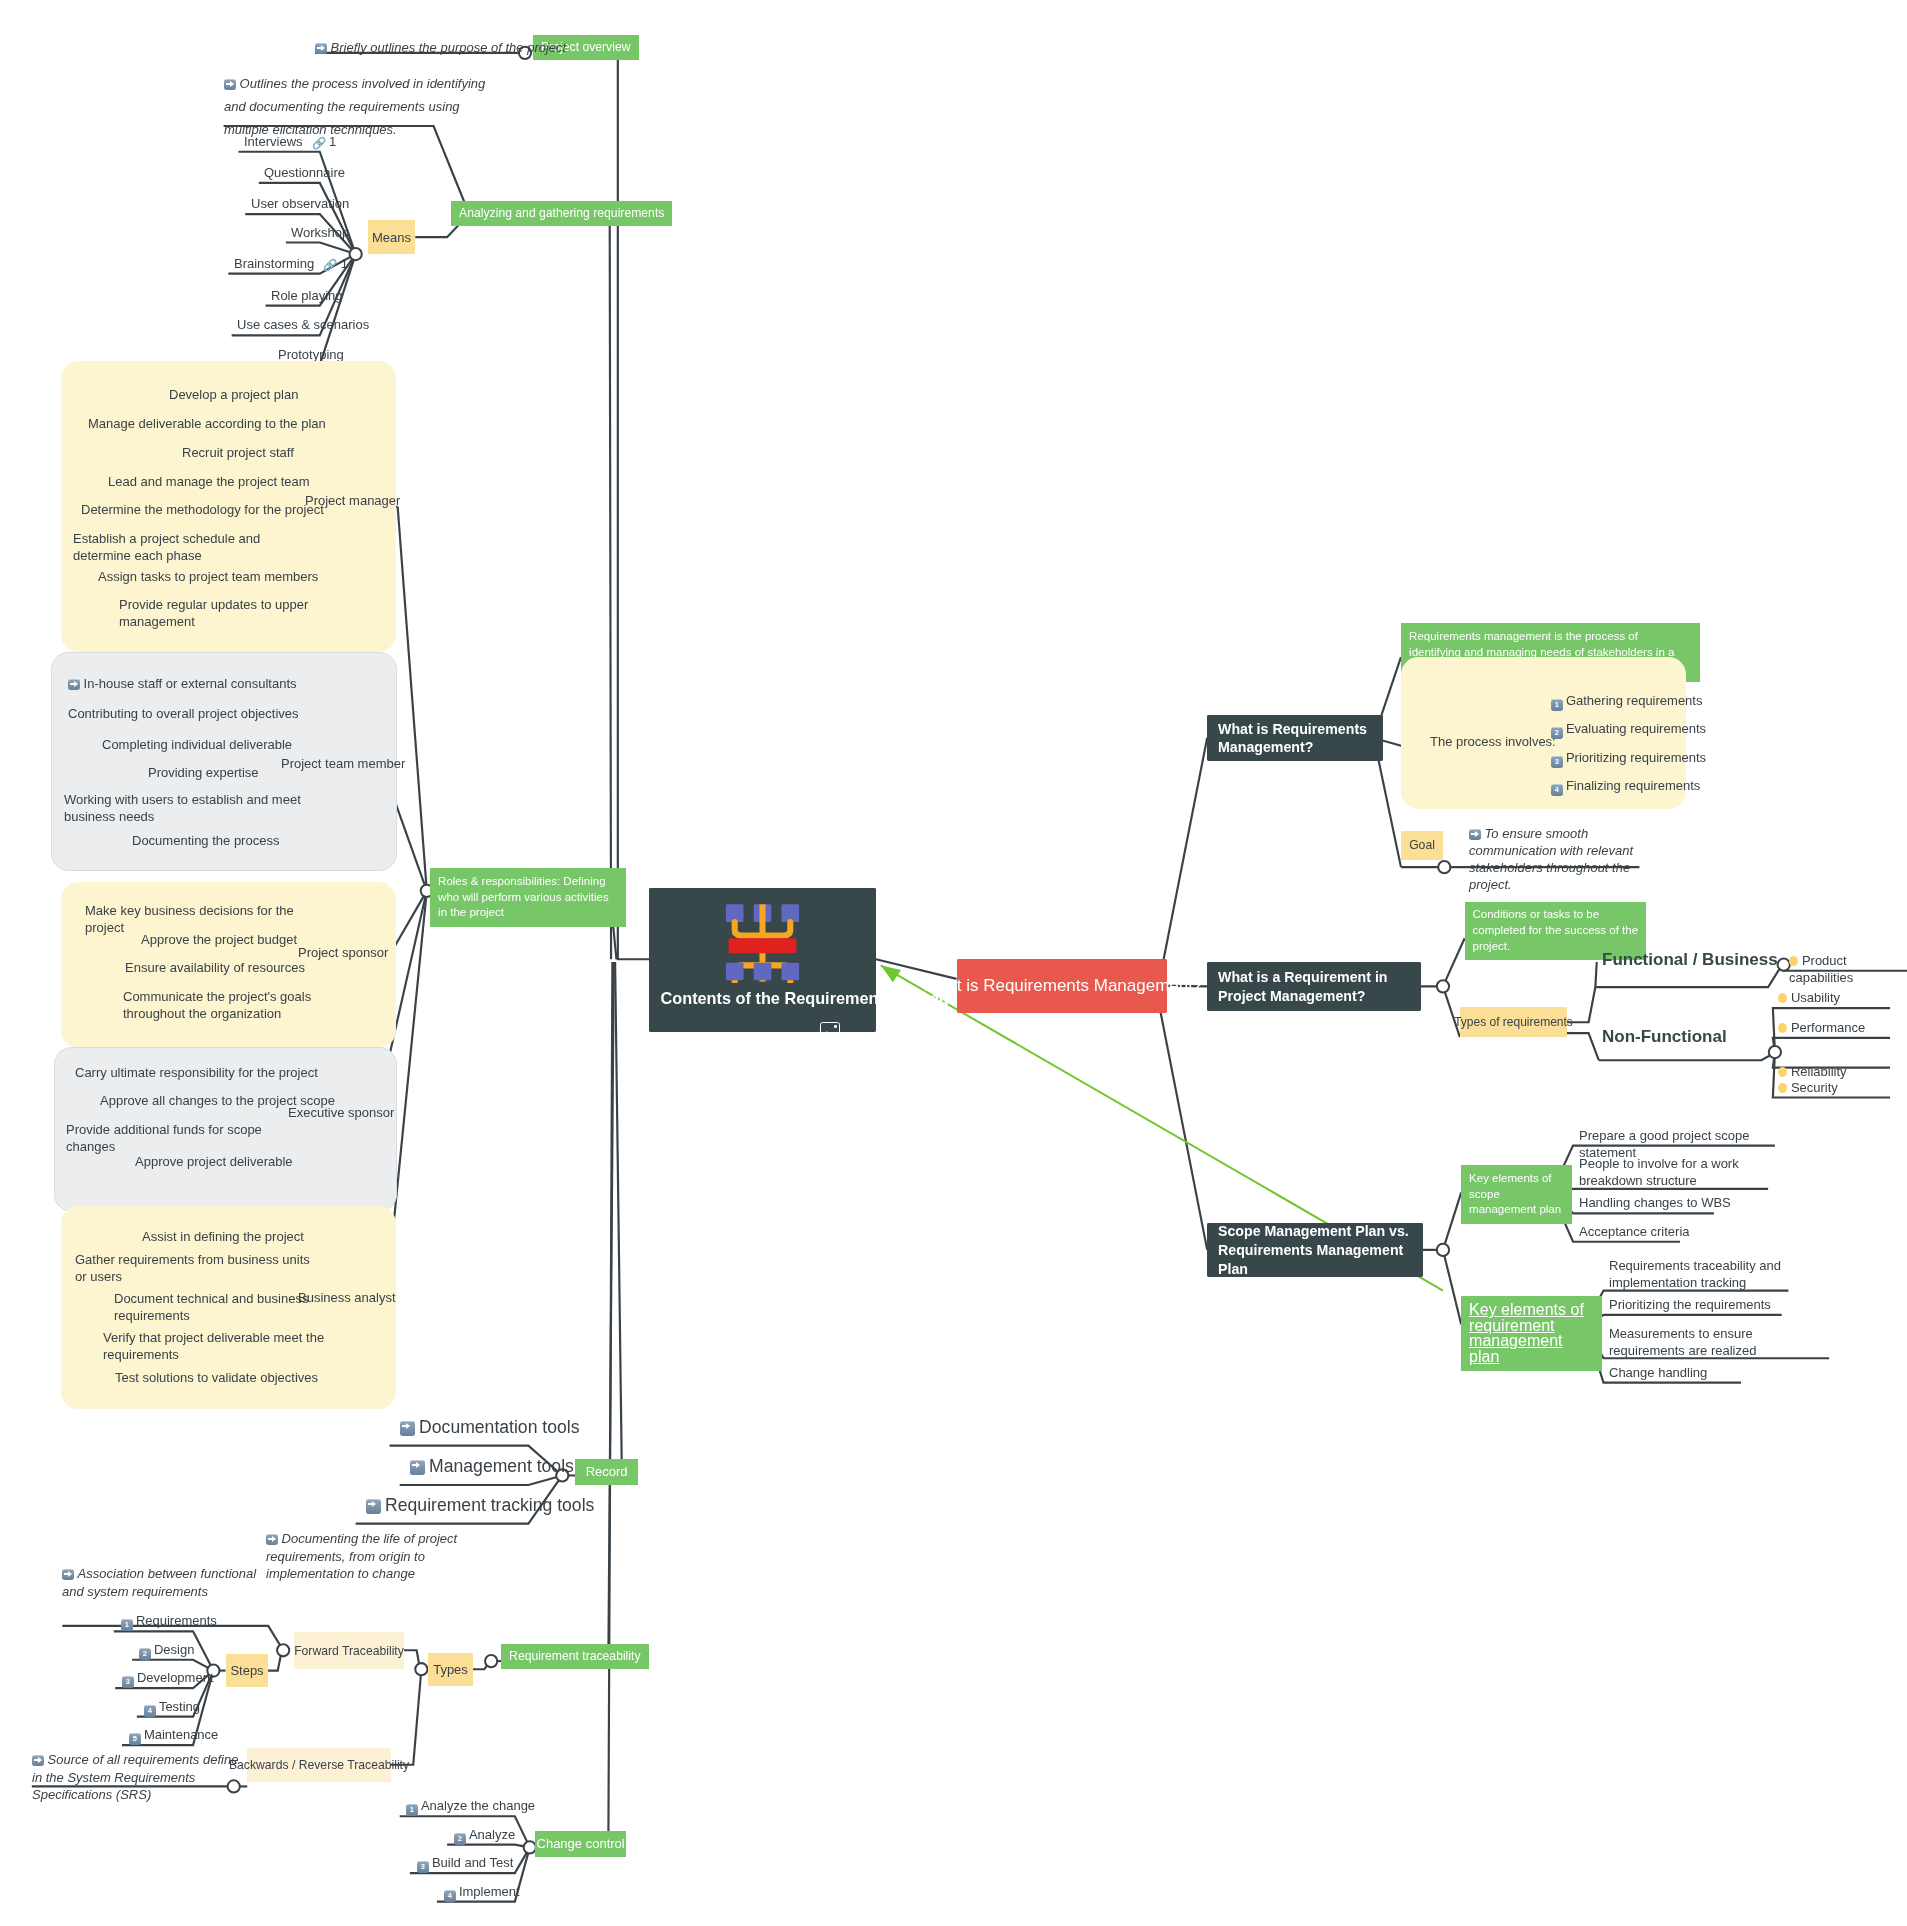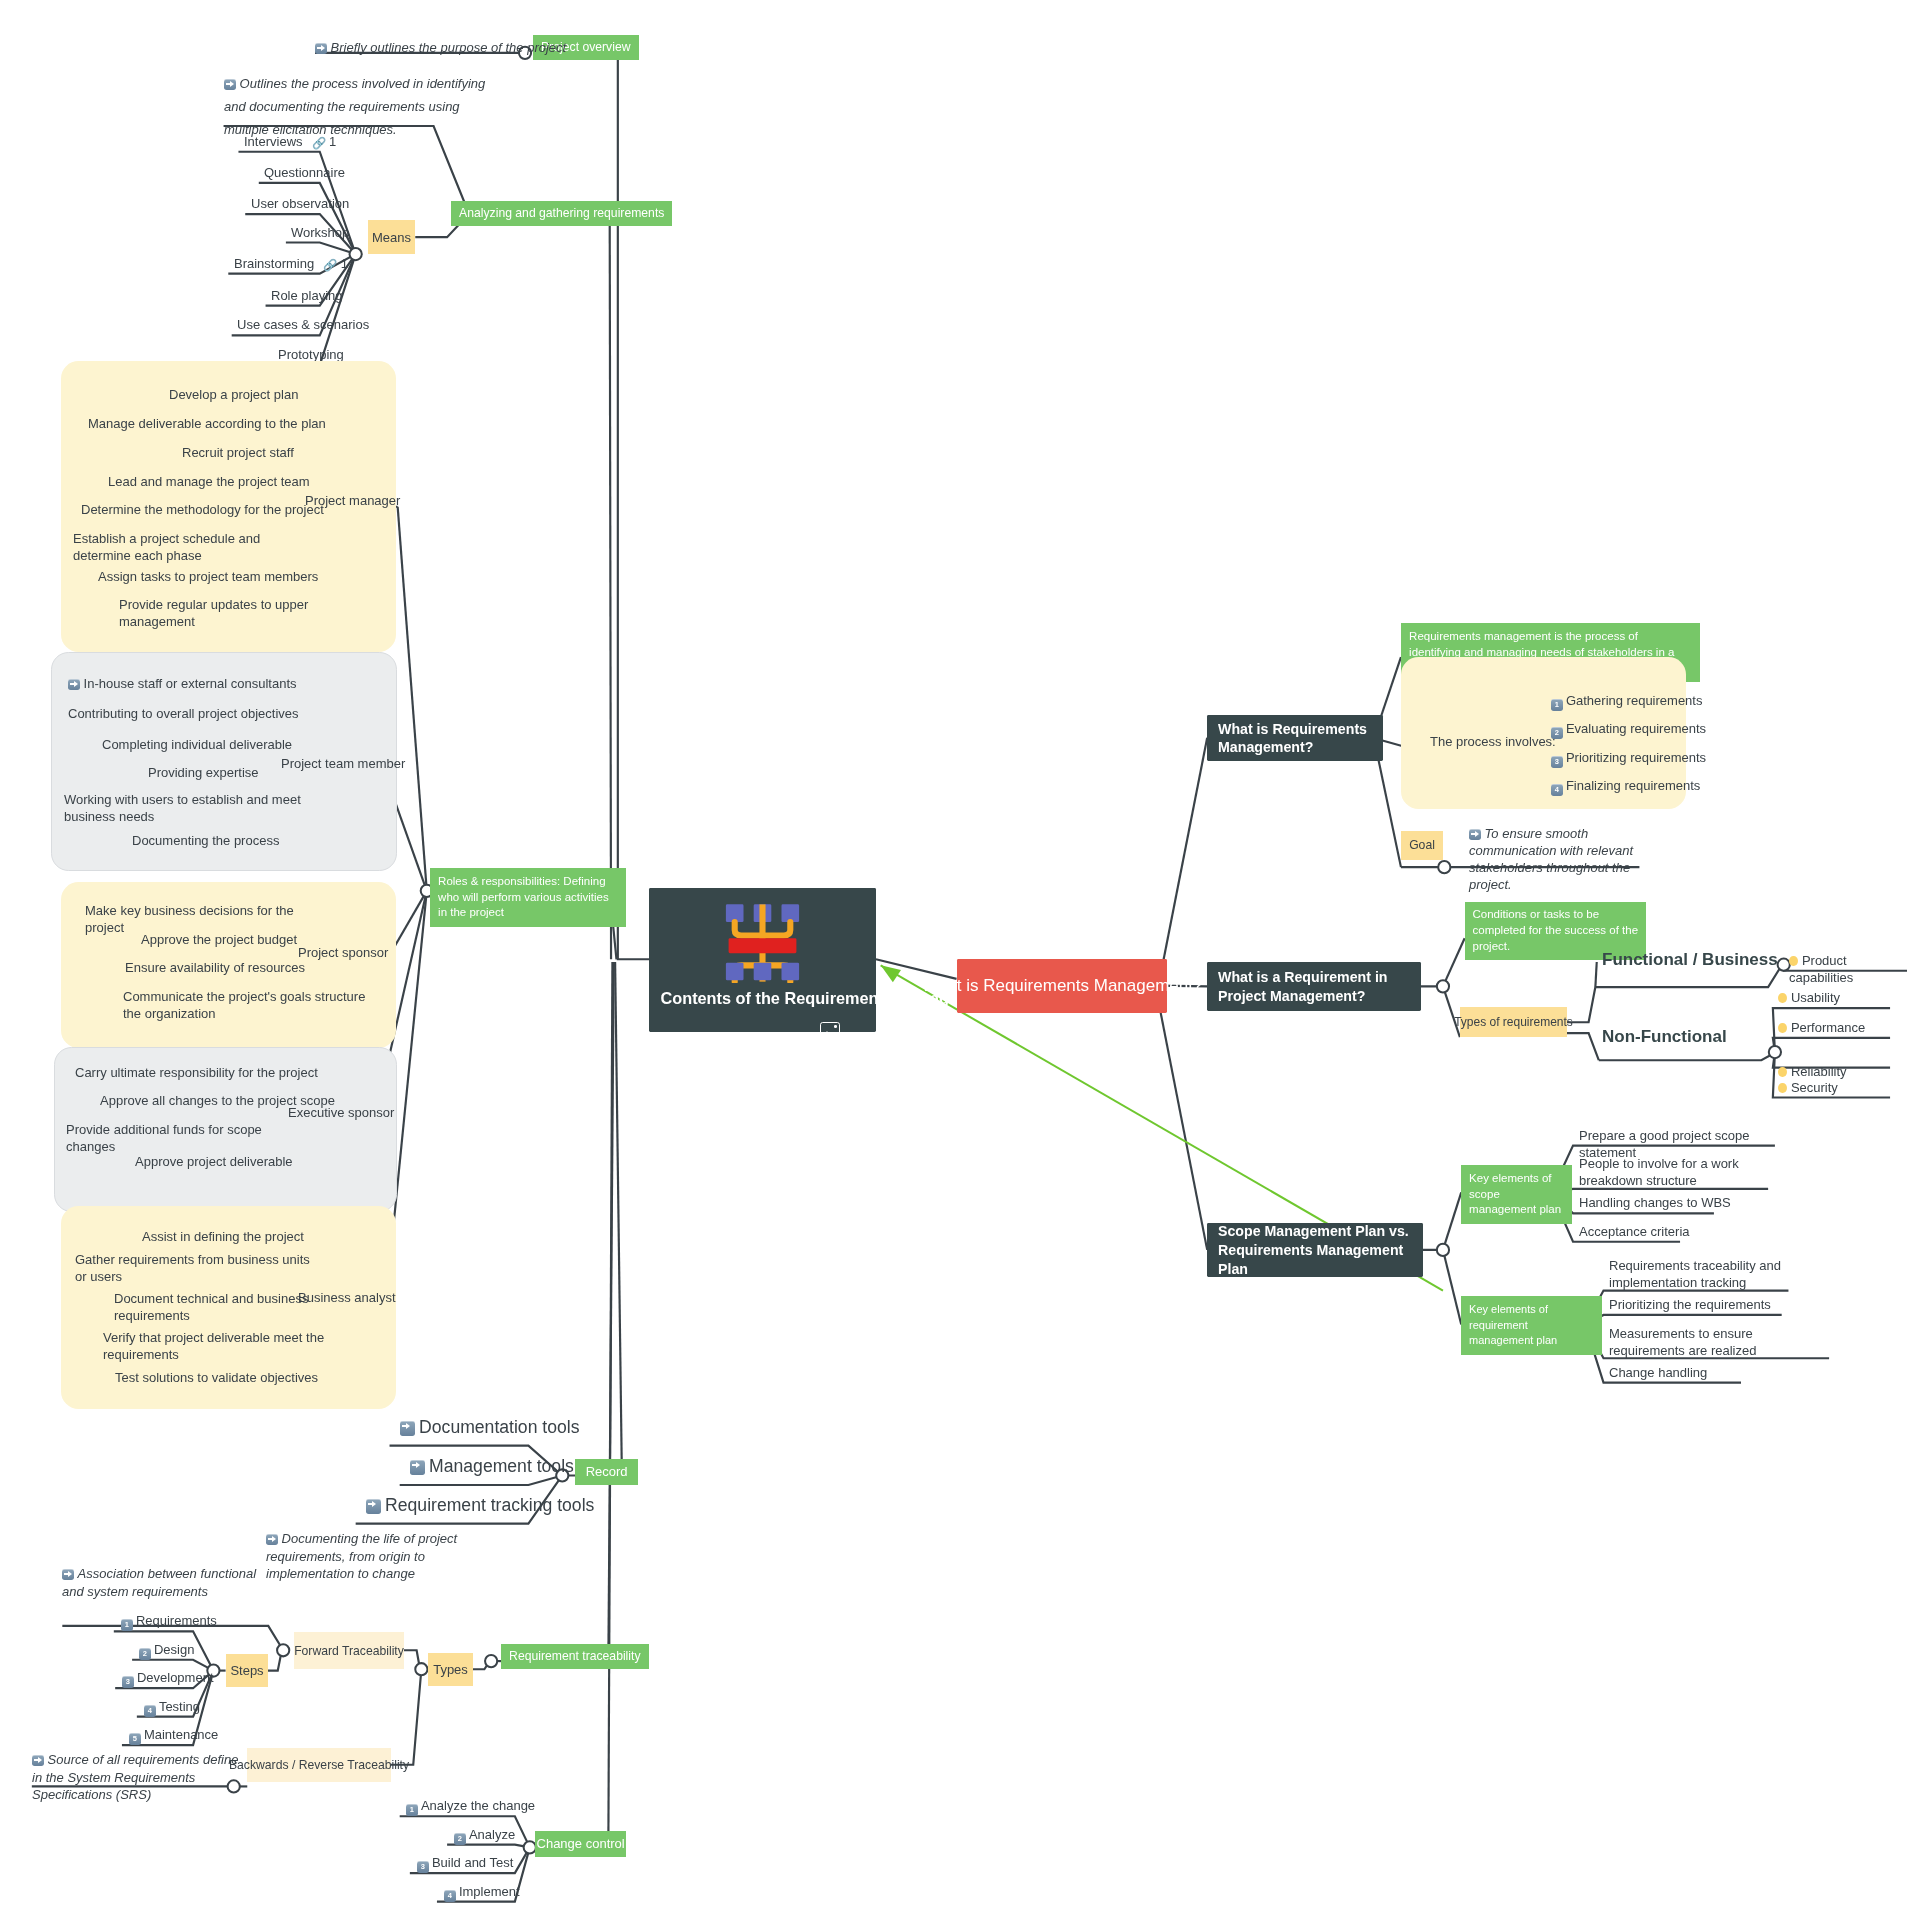--- a/index.html
+++ b/index.html
@@ -249,21 +249,21 @@
       <div class="lbl wrap" style="left: 68px; top: 675px; width: 244px;"><span class="noteico"></span><span>In-house staff or external consultants</span></div>
       <div class="lbl wrap" style="left: 68px; top: 705px; width: 244px;"><span>Contributing to overall project objectives</span></div>
       <div class="lbl wrap" style="left: 102px; top: 736px; width: 244px;"><span>Completing individual deliverable</span></div>
       <div class="lbl wrap" style="left: 148px; top: 764px; width: 244px;"><span>Providing expertise</span></div>
       <div class="lbl wrap" style="left: 64px; top: 791px; width: 244px;"><span>Working with users to establish and meet business needs</span></div>
       <div class="lbl wrap" style="left: 132px; top: 832px; width: 244px;"><span>Documenting the process</span></div>
       <div class="lbl" style="left: 298px; top: 944px;">Project sponsor</div>
       <div class="lbl wrap" style="left: 85px; top: 902px; width: 244px;"><span>Make key business decisions for the project</span></div>
       <div class="lbl wrap" style="left: 141px; top: 931px; width: 244px;"><span>Approve the project budget</span></div>
       <div class="lbl wrap" style="left: 125px; top: 959px; width: 244px;"><span>Ensure availability of resources</span></div>
-      <div class="lbl wrap" style="left: 123px; top: 988px; width: 244px;"><span>Communicate the project's goals structure the organization</span></div>
+      <div class="lbl wrap" style="left: 123px; top: 988px; width: 244px;"><span>Communicate the project's goals throughout the organization</span></div>
       <div class="lbl" style="left: 288px; top: 1104px;">Executive sponsor</div>
       <div class="lbl wrap" style="left: 75px; top: 1064px; width: 244px;"><span>Carry ultimate responsibility for the project</span></div>
       <div class="lbl wrap" style="left: 100px; top: 1092px; width: 244px;"><span>Approve all changes to the project scope</span></div>
       <div class="lbl wrap" style="left: 66px; top: 1121px; width: 244px;"><span>Provide additional funds for scope changes</span></div>
       <div class="lbl wrap" style="left: 135px; top: 1153px; width: 244px;"><span>Approve project deliverable</span></div>
       <div class="lbl" style="left: 298px; top: 1289px;">Business analyst</div>
       <div class="lbl wrap" style="left: 142px; top: 1228px; width: 244px;"><span>Assist in defining the project</span></div>
       <div class="lbl wrap" style="left: 75px; top: 1251px; width: 244px;"><span>Gather requirements from business units or users</span></div>
       <div class="lbl wrap" style="left: 114px; top: 1290px; width: 244px;"><span>Document technical and business requirements</span></div>
       <div class="lbl wrap" style="left: 103px; top: 1329px; width: 244px;"><span>Verify that project deliverable meet the requirements</span></div>
@@ -393,21 +393,21 @@
       <div class="lbl" style="left: 1778px; top: 1079px;"><span class="dotico"></span><span>Security</span></div>
     </div>
 
 <div class="dark node" style="left:1207px;top:1223px;width:194px;height:54px;display:flex;align-items:center;padding:0 11px;
             font-size:14.2px;line-height:19px;white-space:normal;border-radius:1.4px;">
   <span>Scope Management Plan vs. Requirements Management Plan</span>
 </div>
 <div class="chip green node" style="left:1461px;top:1165px;width:95px;padding:6.1px 8.1px;font-size:11.5px;line-height:15.6px;white-space:normal;">
   <span>Key elements of scope management plan</span>
 </div>
-<div class="chip green node" style="left:1461px;top:1296px;width:125px;padding:6.1px 8.1px;font-size:11px;line-height:15.6px;white-space:normal;">
+<div class="chip green node" style="left:1461px;top:1296px;width:125px;padding:6.1px 8.1px;font-size:16px;line-height:15.6px;white-space:normal;text-decoration:underline;">
   <span>Key elements of requirement management plan</span>
 </div>
 <div id="scope-items">
       <div class="lbl wrap" style="left: 1579px; top: 1127px; width: 173px;"><span>Prepare a good project scope statement</span></div>
       <div class="lbl wrap" style="left: 1579px; top: 1155px; width: 173px;"><span>People to involve for a work breakdown structure</span></div>
       <div class="lbl wrap" style="left: 1579px; top: 1194px; width: 173px;"><span>Handling changes to WBS</span></div>
       <div class="lbl wrap" style="left: 1579px; top: 1223px; width: 173px;"><span>Acceptance criteria</span></div>
     </div>
 <div id="reqplan-items">
       <div class="lbl wrap" style="left: 1609px; top: 1257px; width: 180px;"><span>Requirements traceability and implementation tracking</span></div>

